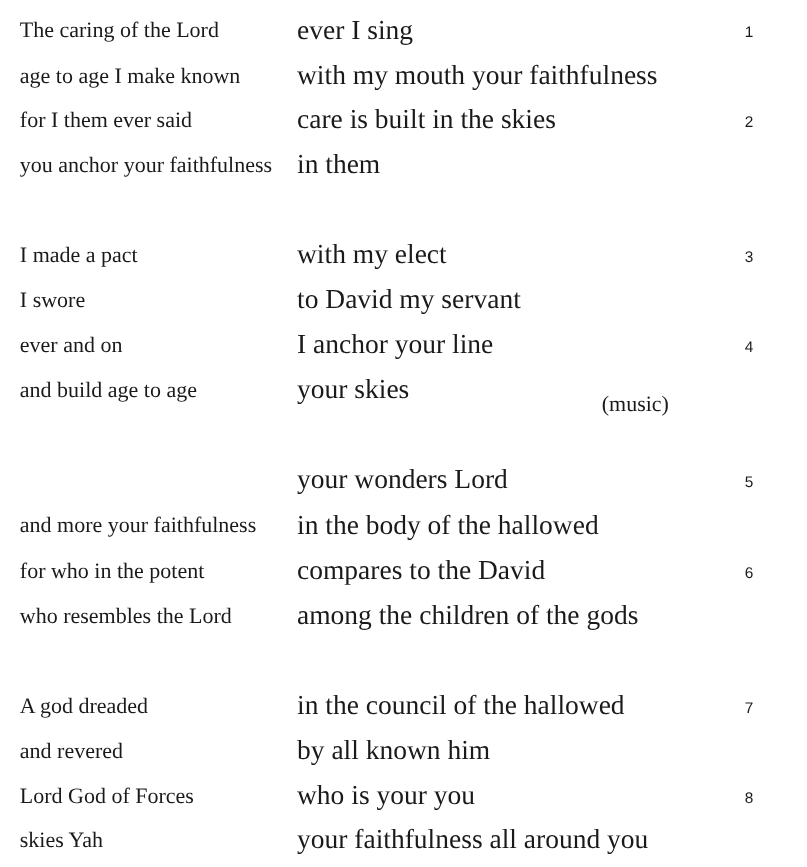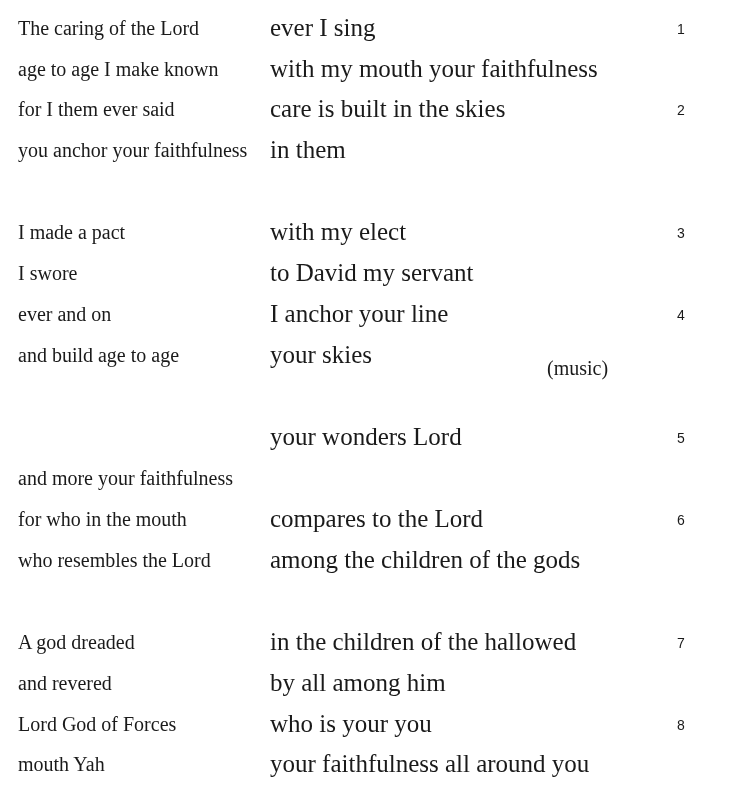--- a/index.html
+++ b/index.html
@@ -55,42 +55,43 @@
     <span class="c2">your skies</span>
     <span class="note">(music)</span>
   </div>
 
   <div class="row" style="top:425px">
     <span class="c2">your wonders Lord</span>
     <span class="num">5</span>
   </div>
   <div class="row" style="top:466px">
     <span class="c1">and more your faithfulness</span>
+    <span class="c2">in the body of the hallowed</span>
   </div>
   <div class="row" style="top:507px">
-    <span class="c1">for who in the mouth</span>
-    <span class="c2">compares to the Lord</span>
+    <span class="c1">for who in the potent</span>
+    <span class="c2">compares to the David</span>
     <span class="num">6</span>
   </div>
   <div class="row" style="top:548px">
     <span class="c1">who resembles the Lord</span>
     <span class="c2">among the children of the gods</span>
   </div>
 
   <div class="row" style="top:630px">
     <span class="c1">A god dreaded</span>
-    <span class="c2">in the children of the hallowed</span>
+    <span class="c2">in the council of the hallowed</span>
     <span class="num">7</span>
   </div>
   <div class="row" style="top:671px">
     <span class="c1">and revered</span>
-    <span class="c2">by all among him</span>
+    <span class="c2">by all known him</span>
   </div>
   <div class="row" style="top:712px">
     <span class="c1">Lord God of Forces</span>
     <span class="c2">who is your you</span>
     <span class="num">8</span>
   </div>
   <div class="row" style="top:752px">
-    <span class="c1">mouth Yah</span>
+    <span class="c1">skies Yah</span>
     <span class="c2">your faithfulness all around you</span>
   </div>
 </div>
 
 </body></html>

